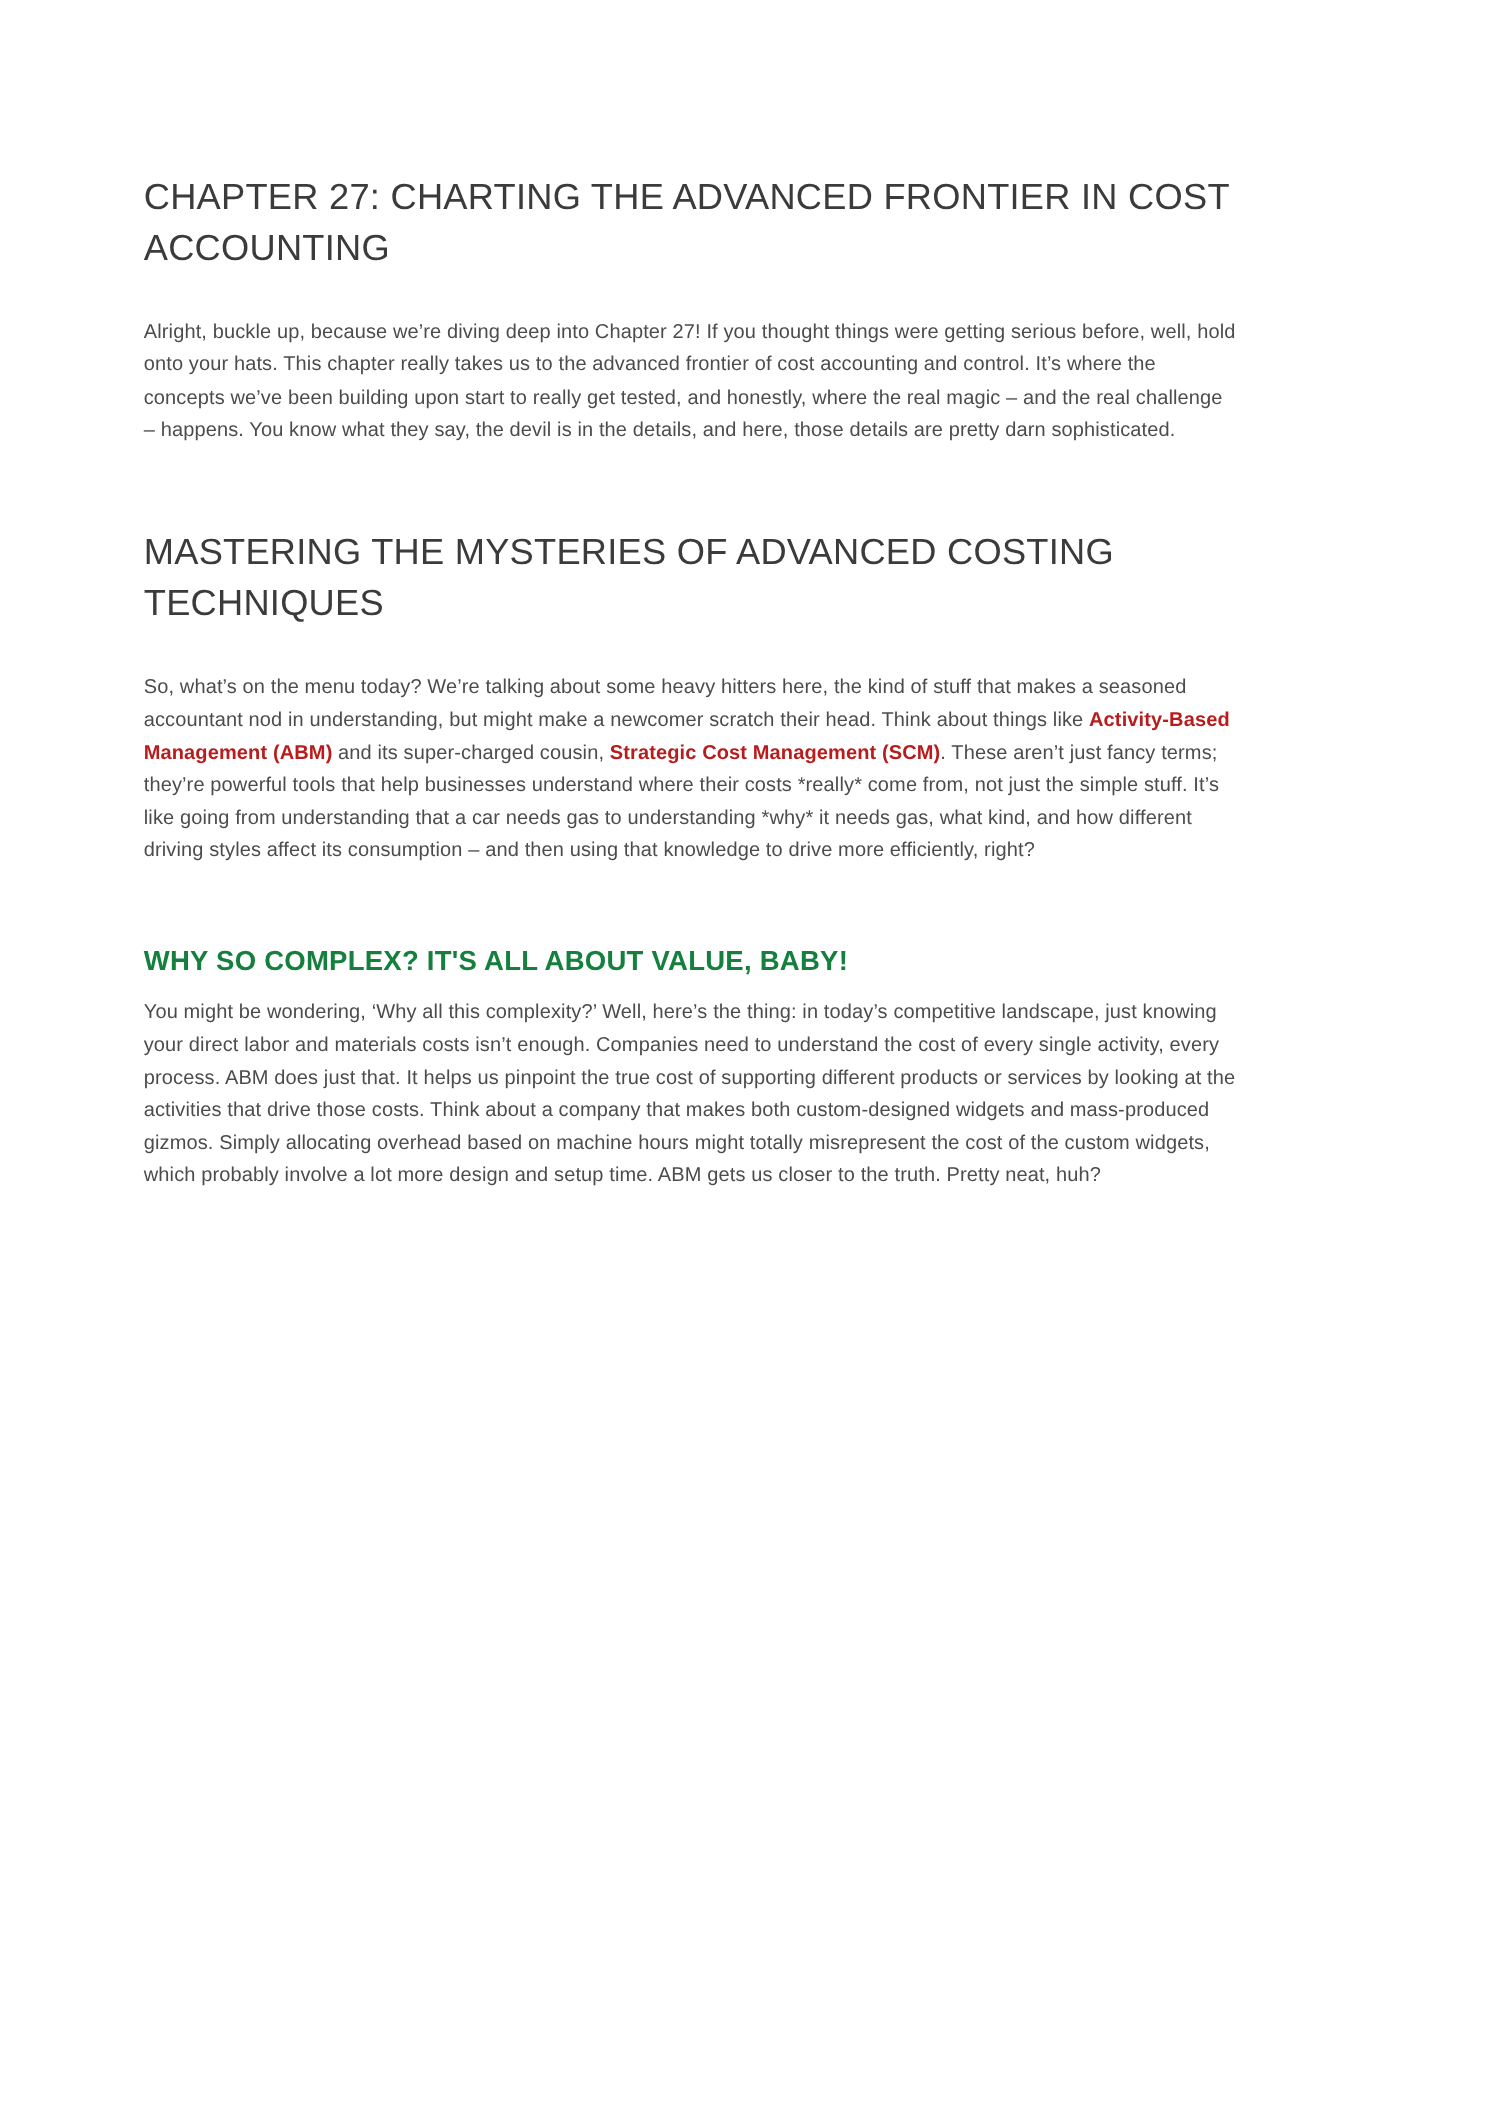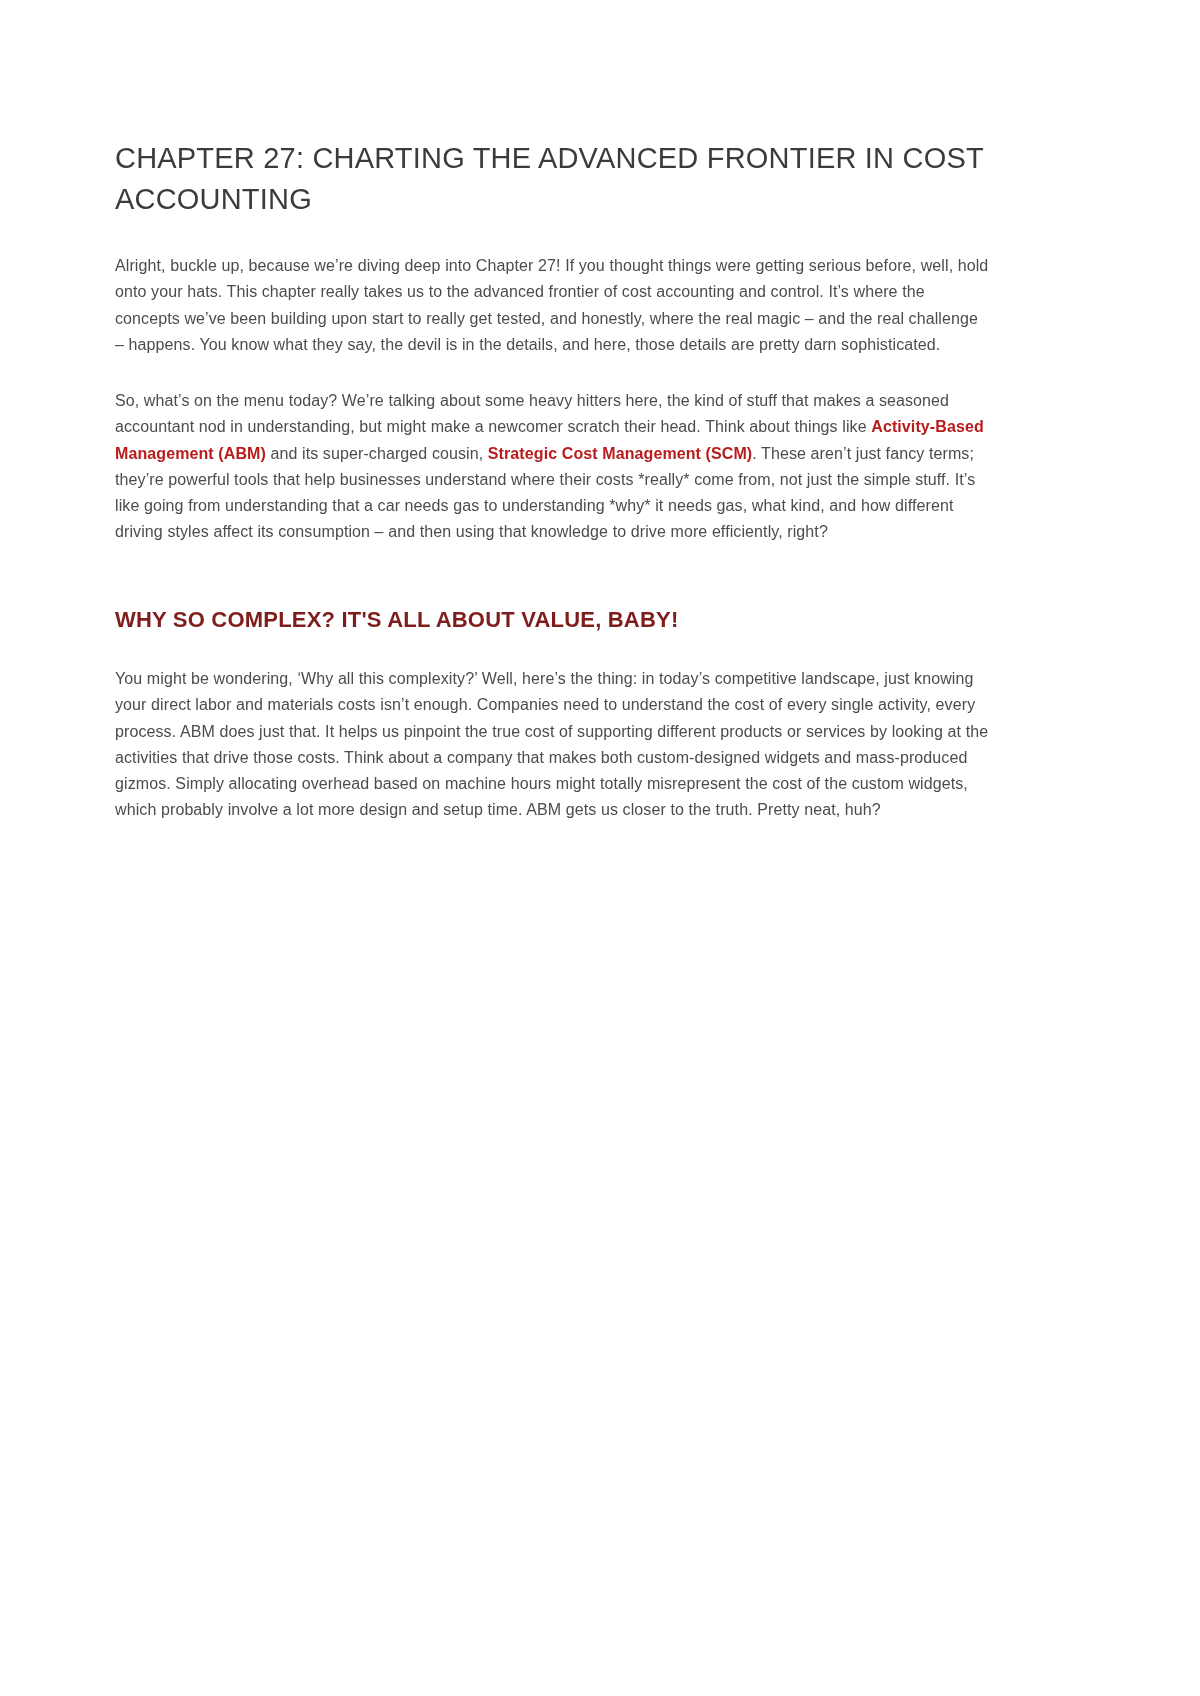--- a/index.html
+++ b/index.html
@@ -21,24 +21,24 @@
     font-weight: 400;
     color: #3b3b3b;
     line-height: 1.4;
     letter-spacing: 0.2px;
   }
   .h1 { margin-bottom: 34px; }
   .h2 { margin-top: 64px; margin-bottom: 34px; }
   .h3 {
     font-size: 22px;
     font-weight: 700;
-    color: #7f1d1d;
+    color: #15803d;
     line-height: 1.3;
     margin-top: 60px;
-    margin-bottom: 32px;
+    margin-bottom: 14px;
     letter-spacing: 0.2px;
   }
   p.body-text {
     font-size: 16px;
     line-height: 1.64;
     color: #4c4c4c;
     margin-bottom: 30px;
     letter-spacing: 0.1px;
   }
   p.body-text strong {
@@ -49,20 +49,21 @@
 </style>
 </head>
 <body>
 
 <div class="page">
 
   <h1 class="h1">CHAPTER 27: CHARTING THE ADVANCED FRONTIER IN COST ACCOUNTING</h1>
 
   <p class="body-text">Alright, buckle up, because we’re diving deep into Chapter 27! If you thought things were getting serious before, well, hold onto your hats. This chapter really takes us to the advanced frontier of cost accounting and control. It’s where the concepts we’ve been building upon start to really get tested, and honestly, where the real magic – and the real challenge – happens. You know what they say, the devil is in the details, and here, those details are pretty darn sophisticated.</p>
 
+  <h2 class="h2">MASTERING THE MYSTERIES OF ADVANCED COSTING TECHNIQUES</h2>
 
   <p class="body-text"><span>So, what’s on the menu today? We’re talking about some heavy hitters here, the kind of stuff that makes a seasoned accountant nod in understanding, but might make a newcomer scratch their head. Think about things like </span><strong>Activity-Based Management (ABM)</strong><span> and its super-charged cousin, </span><strong>Strategic Cost Management (SCM)</strong><span>. These aren’t just fancy terms; they’re powerful tools that help businesses understand where their costs *really* come from, not just the simple stuff. It’s like going from understanding that a car needs gas to understanding *why* it needs gas, what kind, and how different driving styles affect its consumption – and then using that knowledge to drive more efficiently, right?</span></p>
 
   <h3 class="h3">WHY SO COMPLEX? IT'S ALL ABOUT VALUE, BABY!</h3>
 
   <p class="body-text">You might be wondering, ‘Why all this complexity?’ Well, here’s the thing: in today’s competitive landscape, just knowing your direct labor and materials costs isn’t enough. Companies need to understand the cost of every single activity, every process. ABM does just that. It helps us pinpoint the true cost of supporting different products or services by looking at the activities that drive those costs. Think about a company that makes both custom-designed widgets and mass-produced gizmos. Simply allocating overhead based on machine hours might totally misrepresent the cost of the custom widgets, which probably involve a lot more design and setup time. ABM gets us closer to the truth. Pretty neat, huh?</p>
 
 </div>
 
 </body></html>

